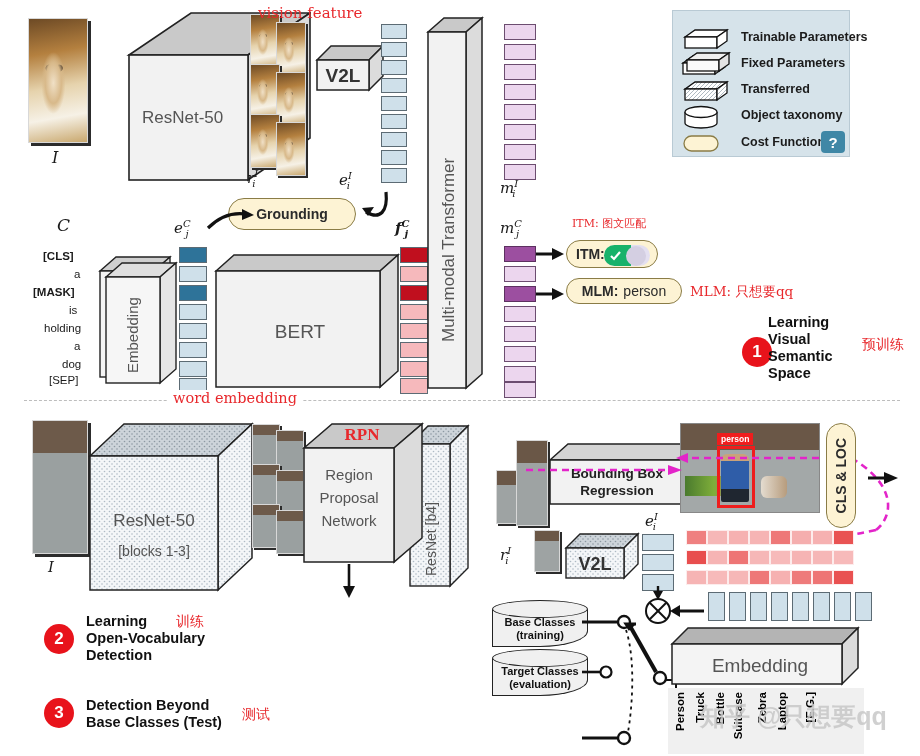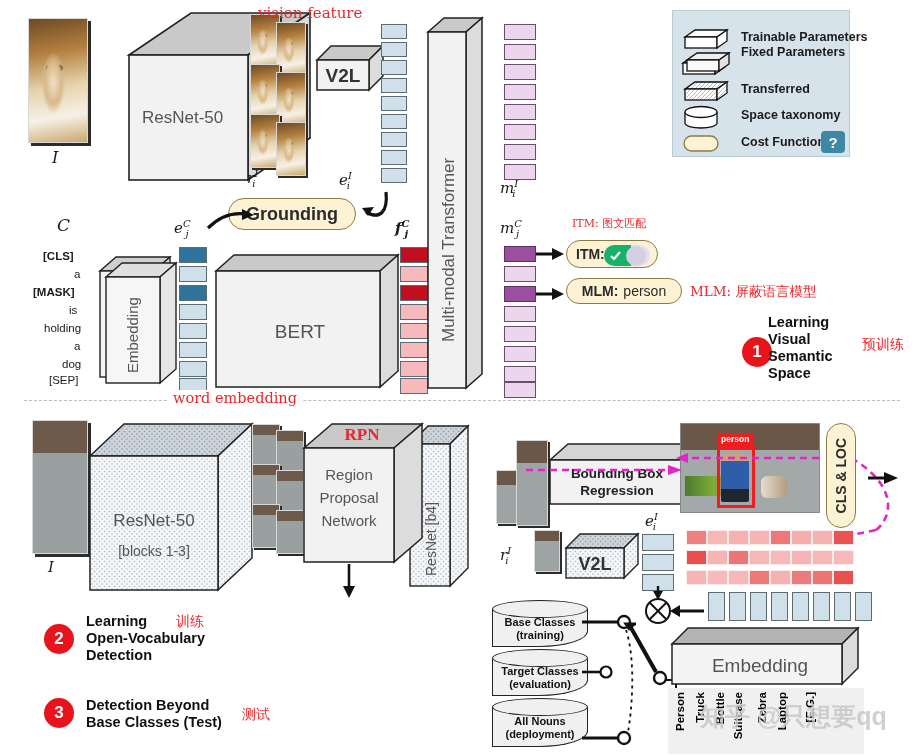--- a/index.html
+++ b/index.html
@@ -117,28 +117,28 @@
       </g>
 
       <g stroke="#8a7c46" stroke-width="1.3" fill="#fdf3d4">
         <rect x="11" y="125" width="34" height="15" rx="7.5"></rect>
       </g>
     </svg>
 
     <div class="lg-row" style="left:60px;top:19px;">
       <span class="lg-txt">Trainable Parameters</span>
     </div>
-    <div class="lg-row" style="left:60px;top:34px;">
+    <div class="lg-row" style="left:60px;top:45px;">
       <span class="lg-txt">Fixed Parameters</span>
     </div>
     <div class="lg-row" style="left:60px;top:71px;">
       <span class="lg-txt">Transferred</span>
     </div>
     <div class="lg-row" style="left:60px;top:97px;">
-      <span class="lg-txt">Space taxonomy</span>
+      <span class="lg-txt">Object taxonomy</span>
     </div>
     <div class="lg-row" style="left:60px;top:124px;">
       <span class="lg-txt">Cost Functions</span>
     </div>
     <div class="qbadge" style="right:4px;bottom:3px;">?</div>
   </div>
 
   <div class="photo dogimg" style="left:28px;top:18px;width:60px;height:125px;
        box-shadow:3px 3px 0 #2c2c2c;"></div>
   <div class="lbl ital" style="left:52px;top:148px;font-size:16px;">I</div>
@@ -186,21 +186,21 @@
     <div class="cell" style="left:381px;top:96px;width:26px;height:15px;background:#cfe0ea;"></div>
     <div class="cell" style="left:381px;top:114px;width:26px;height:15px;background:#cfe0ea;"></div>
     <div class="cell" style="left:381px;top:132px;width:26px;height:15px;background:#cfe0ea;"></div>
     <div class="cell" style="left:381px;top:150px;width:26px;height:15px;background:#cfe0ea;"></div>
     <div class="cell" style="left:381px;top:168px;width:26px;height:15px;background:#cfe0ea;"></div>
   </div>
   <div class="lbl ital" style="left:339px;top:170px;font-size:15px;">
     <span>e</span><sup style="font-size:10px;">I</sup><sub style="font-size:10px;margin-left:-5px;">i</sub>
   </div>
 
-  <div class="cost" style="left:228px;top:198px;width:128px;height:32px;font-size:18px;">Grounding</div>
+  <div class="cost" style="left:228px;top:198px;width:128px;height:32px;font-size:14px;">Grounding</div>
 
   <svg class="abs" style="left:180px;top:150px;width:240px;height:90px;">
     <path d="M206,42 C208,62 200,70 186,62" stroke="#111" stroke-width="3.2" fill="none"></path>
     <polygon points="188,66 182,58 194,57" fill="#111"></polygon>
     <path d="M28,78 C40,66 52,62 66,64" stroke="#111" stroke-width="3.2" fill="none"></path>
     <polygon points="62,59 74,65 62,70" fill="#111"></polygon>
   </svg>
 
   <div class="lbl ital" style="left:57px;top:215px;font-size:17px;">C</div>
 
@@ -324,21 +324,21 @@
     </span>
   </div>
 
   <div class="cost" style="left:566px;top:278px;width:116px;height:26px;
        font-size:14px;">
     <span style="font-weight:bold;">MLM:</span>
     <span style="font-weight:normal;margin-left:5px;">person</span>
   </div>
 
   <div class="lbl mono red" style="left:572px;top:216px;font-size:11px;">ITM: 图文匹配</div>
-  <div class="lbl mono red" style="left:690px;top:283px;font-size:13.5px;">MLM: 屏蔽语言模型</div>
+  <div class="lbl mono red" style="left:690px;top:283px;font-size:13.5px;">MLM: 只想要qq</div>
 
   <div class="stepnum" style="left:742px;top:337px;">1</div>
   <div class="steptxt" style="left:768px;top:314px;">Learning
 Visual
 Semantic
 Space</div>
   <div class="lbl mono red" style="left:862px;top:336px;font-size:14px;">预训练</div>
 
   <div class="dashline" style="left:24px;top:400px;width:876px;"></div>
   <div class="lbl mono red" style="left:168px;top:390px;font-size:14.5px;
@@ -529,26 +529,20 @@
     <div class="ctxt" style="top:29px;">(evaluation)</div>
   </div>
 
   <div class="cyl" style="left:492px;top:600px;width:96px;height:50px;">
     <div class="body" style="height:38px;"></div>
     <div class="lid"></div>
     <div class="ctxt" style="top:16px;">Base Classes</div>
     <div class="ctxt" style="top:29px;">(training)</div>
   </div>
 
-  <div class="cyl" style="left:492px;top:698px;width:96px;height:52px;">
-    <div class="body" style="height:40px;"></div>
-    <div class="lid"></div>
-    <div class="ctxt" style="top:17px;">All Nouns</div>
-    <div class="ctxt" style="top:30px;">(deployment)</div>
-  </div>
 
   <svg class="abs" style="left:580px;top:600px;width:110px;height:156px;">
     <line x1="2" y1="22" x2="38" y2="22" stroke="#111" stroke-width="3"></line>
     <circle cx="44" cy="22" r="6" fill="#fff" stroke="#111" stroke-width="2.4"></circle>
     <line x1="2" y1="72" x2="20" y2="72" stroke="#111" stroke-width="2.6"></line>
     <circle cx="26" cy="72" r="5.5" fill="#fff" stroke="#111" stroke-width="2.2"></circle>
     <line x1="2" y1="138" x2="38" y2="138" stroke="#111" stroke-width="3"></line>
     <circle cx="44" cy="138" r="6" fill="#fff" stroke="#111" stroke-width="2.4"></circle>
     <path d="M46,30 C56,60 52,110 48,132" stroke="#111" stroke-width="1.8" stroke-dasharray="3,4" fill="none"></path>
     <line x1="50" y1="26" x2="76" y2="72" stroke="#111" stroke-width="4"></line>

